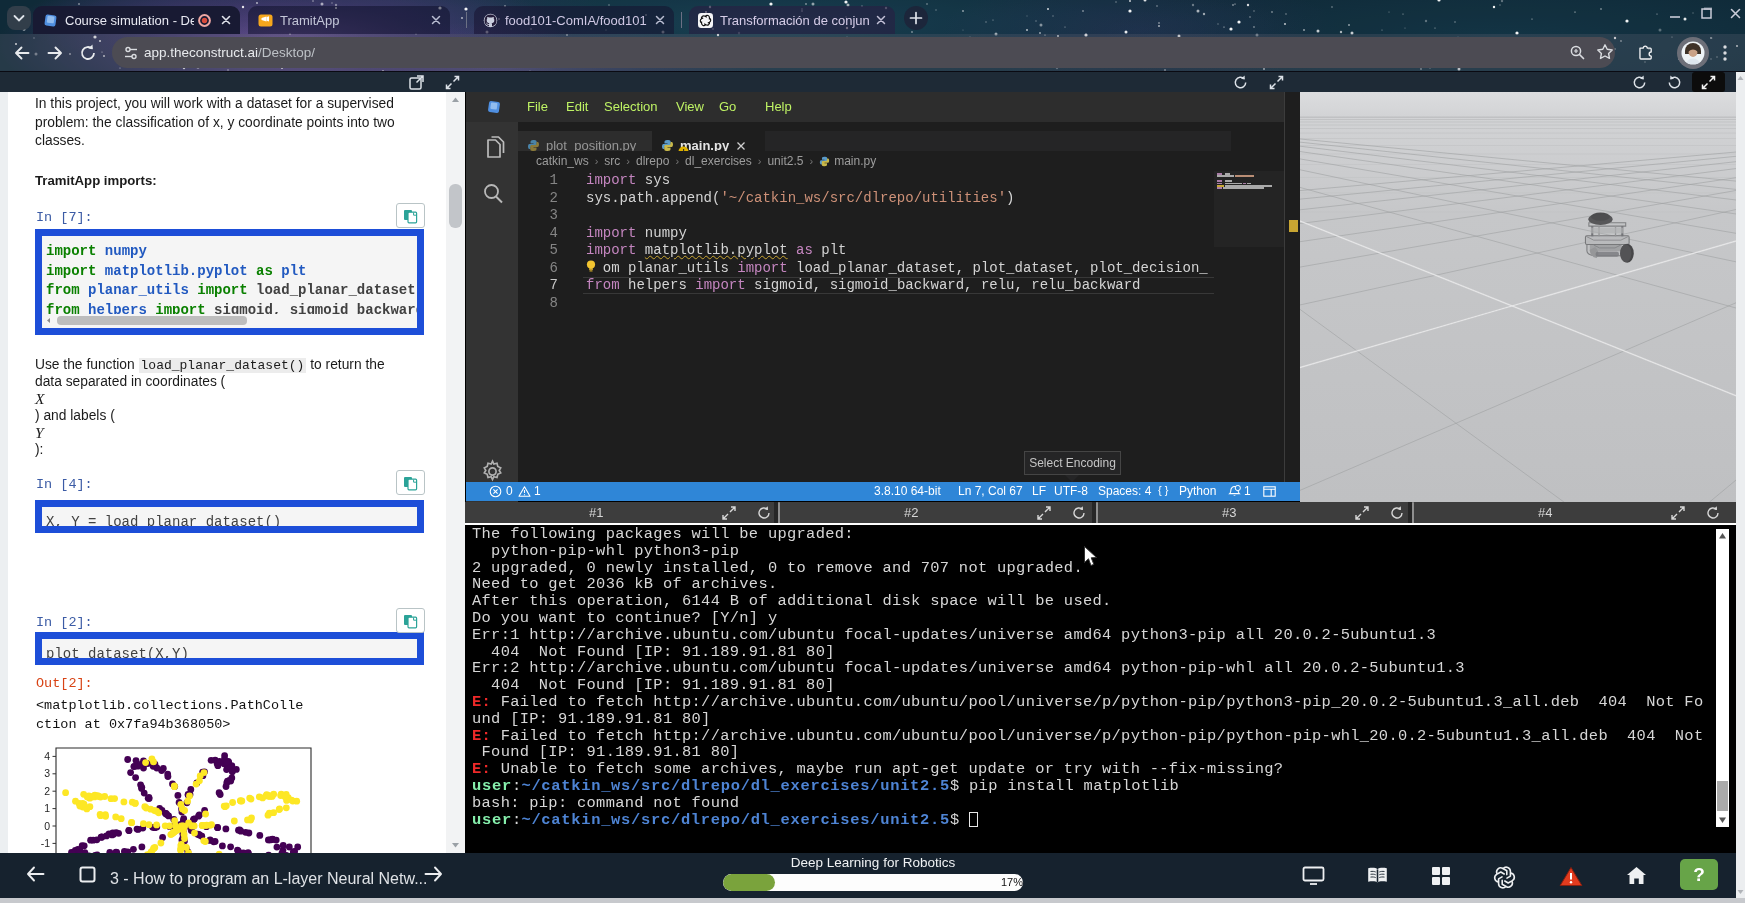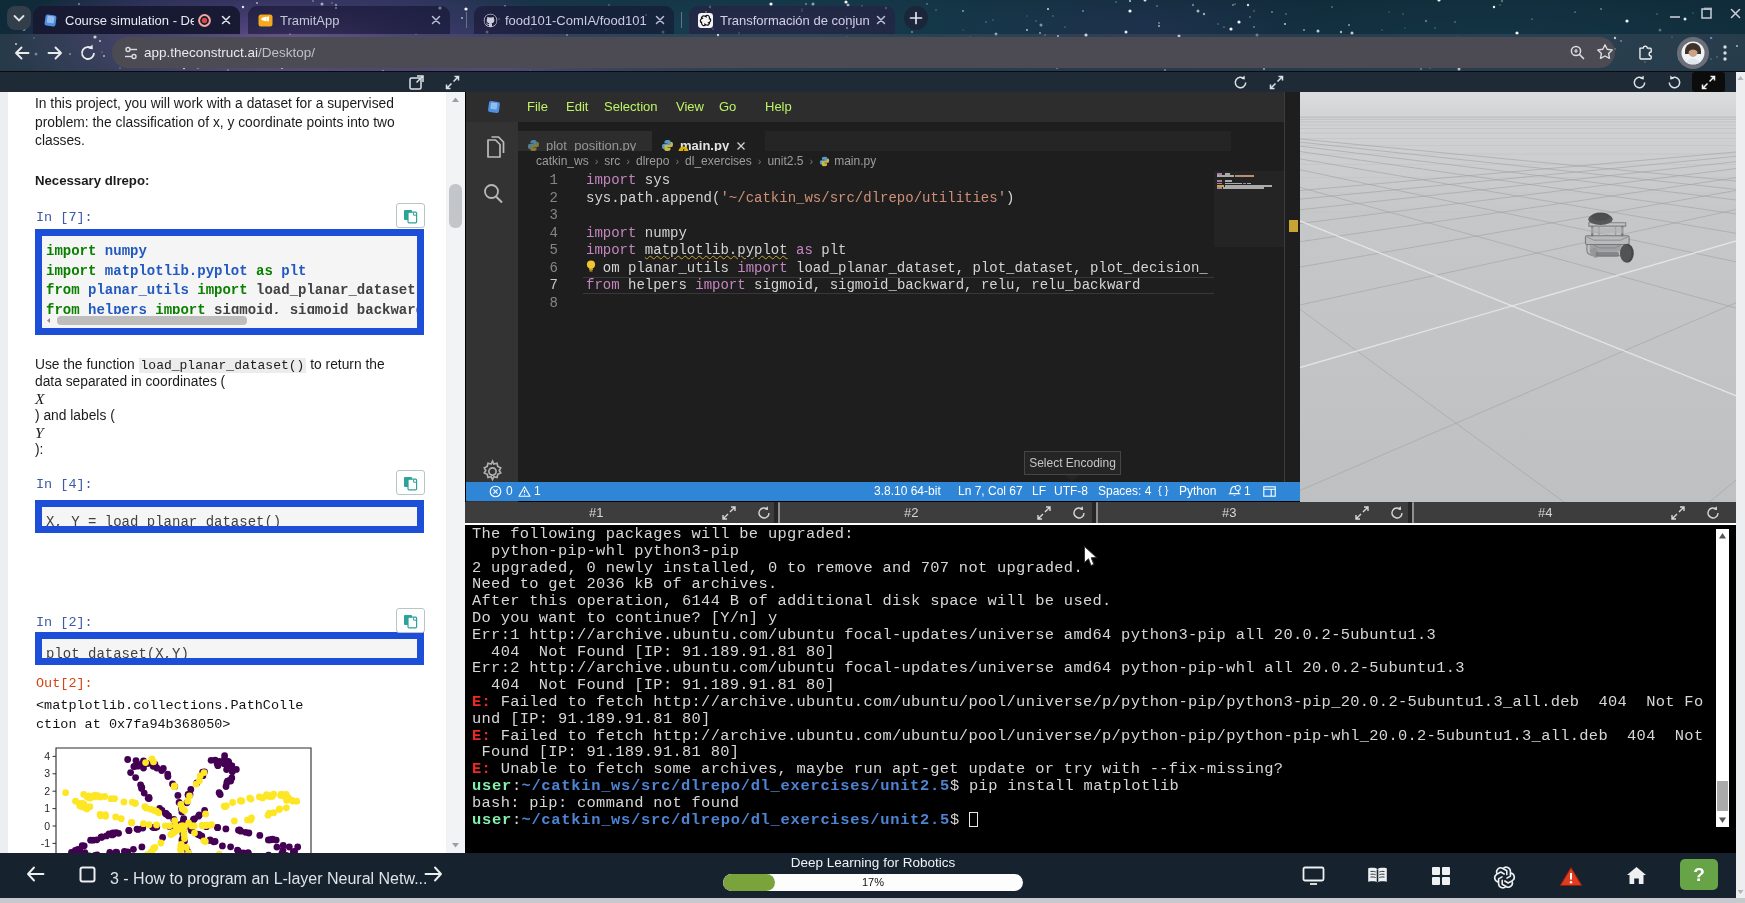--- a/index.html
+++ b/index.html
@@ -64,21 +64,21 @@
 .tg{color:#86efac;font-weight:bold;letter-spacing:0.73px}
 .tb{color:#4e84d4;font-weight:bold;letter-spacing:0.73px}
 #tsb{position:absolute;left:1251px;top:4px;width:13px;height:298px;background:#fff}
 #tsb .th{position:absolute;left:1px;top:252px;width:11px;height:30px;background:#aaa}
 
 #bottom{position:absolute;left:0;top:853px;width:1745px;height:45px;background:#16222e;color:#e6e8ea}
 #oslip{position:absolute;left:0;top:898px;width:1745px;height:5px;background:#c7c9cd}
 #pagesb{position:absolute;left:1736px;top:72px;width:9px;height:826px;background:#eceef0}
 #progress{position:absolute;left:723px;top:21px;width:300px;height:17px;background:#fdfdfd;border-radius:9px;overflow:hidden}
 #progress .fill{position:absolute;left:0;top:0;width:52px;height:17px;background:#7aa33c;border-radius:9px}
-#progress .lbl{position:absolute;left:0;top:2px;width:300px;text-align:center;font-size:11px;color:#111}
+#progress .lbl{position:absolute;left:0;top:2px;width:300px;text-align:right;font-size:11px;color:#111}
 .bico{position:absolute;top:13px}
 </style></head>
 <body>
 <div id="page">
 
 <svg id="galaxy" width="1745" height="72" viewBox="0 0 1745 72">
 <rect width="1745" height="72" fill="#112e3c"></rect>
 <radialGradient id="g1" cx="50%" cy="50%" r="50%">
         <stop offset="0%" stop-color="#9470c0" stop-opacity=".9"></stop>
         <stop offset="55%" stop-color="#6b4a9a" stop-opacity=".45"></stop>
@@ -479,21 +479,21 @@
     </svg>
 <div class="abs" style="left:1692px;top:72px;width:33px;height:20px;background:#0c0c0c;border-radius:3px"></div>
 <svg class="abs" style="left:1700px;top:74px" width="17" height="17" viewBox="0 0 17 17">
       <path d="M10.5 2.5 H14.5 V6.5 M14.5 2.5 L9.5 7.5 M6.5 14.5 H2.5 V10.5 M2.5 14.5 L7.5 9.5" fill="none" stroke="#f2f2f2" stroke-width="1.5"></path>
       <path d="M14.5 2.5 l-2.2 .55 M14.5 2.5 l-.55 2.2 M2.5 14.5 l2.2 -.55 M2.5 14.5 l.55 -2.2" stroke="#f2f2f2" stroke-width="1.2"></path>
     </svg>
 
 <div id="nb">
 <div class="gut"></div>
 <p style="left:35px;top:3px">In this project, you will work with a dataset for a supervised<br>problem: the classification of x, y coordinate points into two<br>classes.</p>
-<p style="left:35px;top:80px;font-weight:bold;font-size:13.2px">Necessary dlrepo:</p>
+<p style="left:35px;top:80px;font-weight:bold;font-size:13.2px">TramitApp imports:</p>
 <p class="mono inp" style="left:36px;top:117px">In [7]:</p>
 <div class="codebox" style="top:137px;height:106px"><span class="kw">import</span><span class="id"> numpy</span>
 <span class="kw">import</span><span class="id"> matplotlib.pyplot</span><span class="kw"> as</span><span class="id"> plt</span>
 <span class="kw">from</span><span class="id"> planar_utils</span><span class="kw"> import</span><span class="pl"> load_planar_dataset,</span>
 <span class="kw">from</span><span class="id"> helpers</span><span class="kw"> import</span><span class="pl"> sigmoid, sigmoid_backward</span><div class="hsb"><div class="th"></div><svg style="position:absolute;left:2px;top:3px" width="7" height="7" viewBox="0 0 7 7">
             <path d="M5 1 L2 3.5 L5 6 Z" fill="#8a8a8a"></path>
           </svg><svg style="position:absolute;right:2px;top:3px" width="7" height="7" viewBox="0 0 7 7">
             <path d="M2 1 L5 3.5 L2 6 Z" fill="#8a8a8a"></path>
           </svg></div></div>
 <p style="left:35px;top:265px;line-height:16.4px">Use the function <span class="chip">load_planar_dataset()</span> to return the<br>data separated in coordinates (<br>

